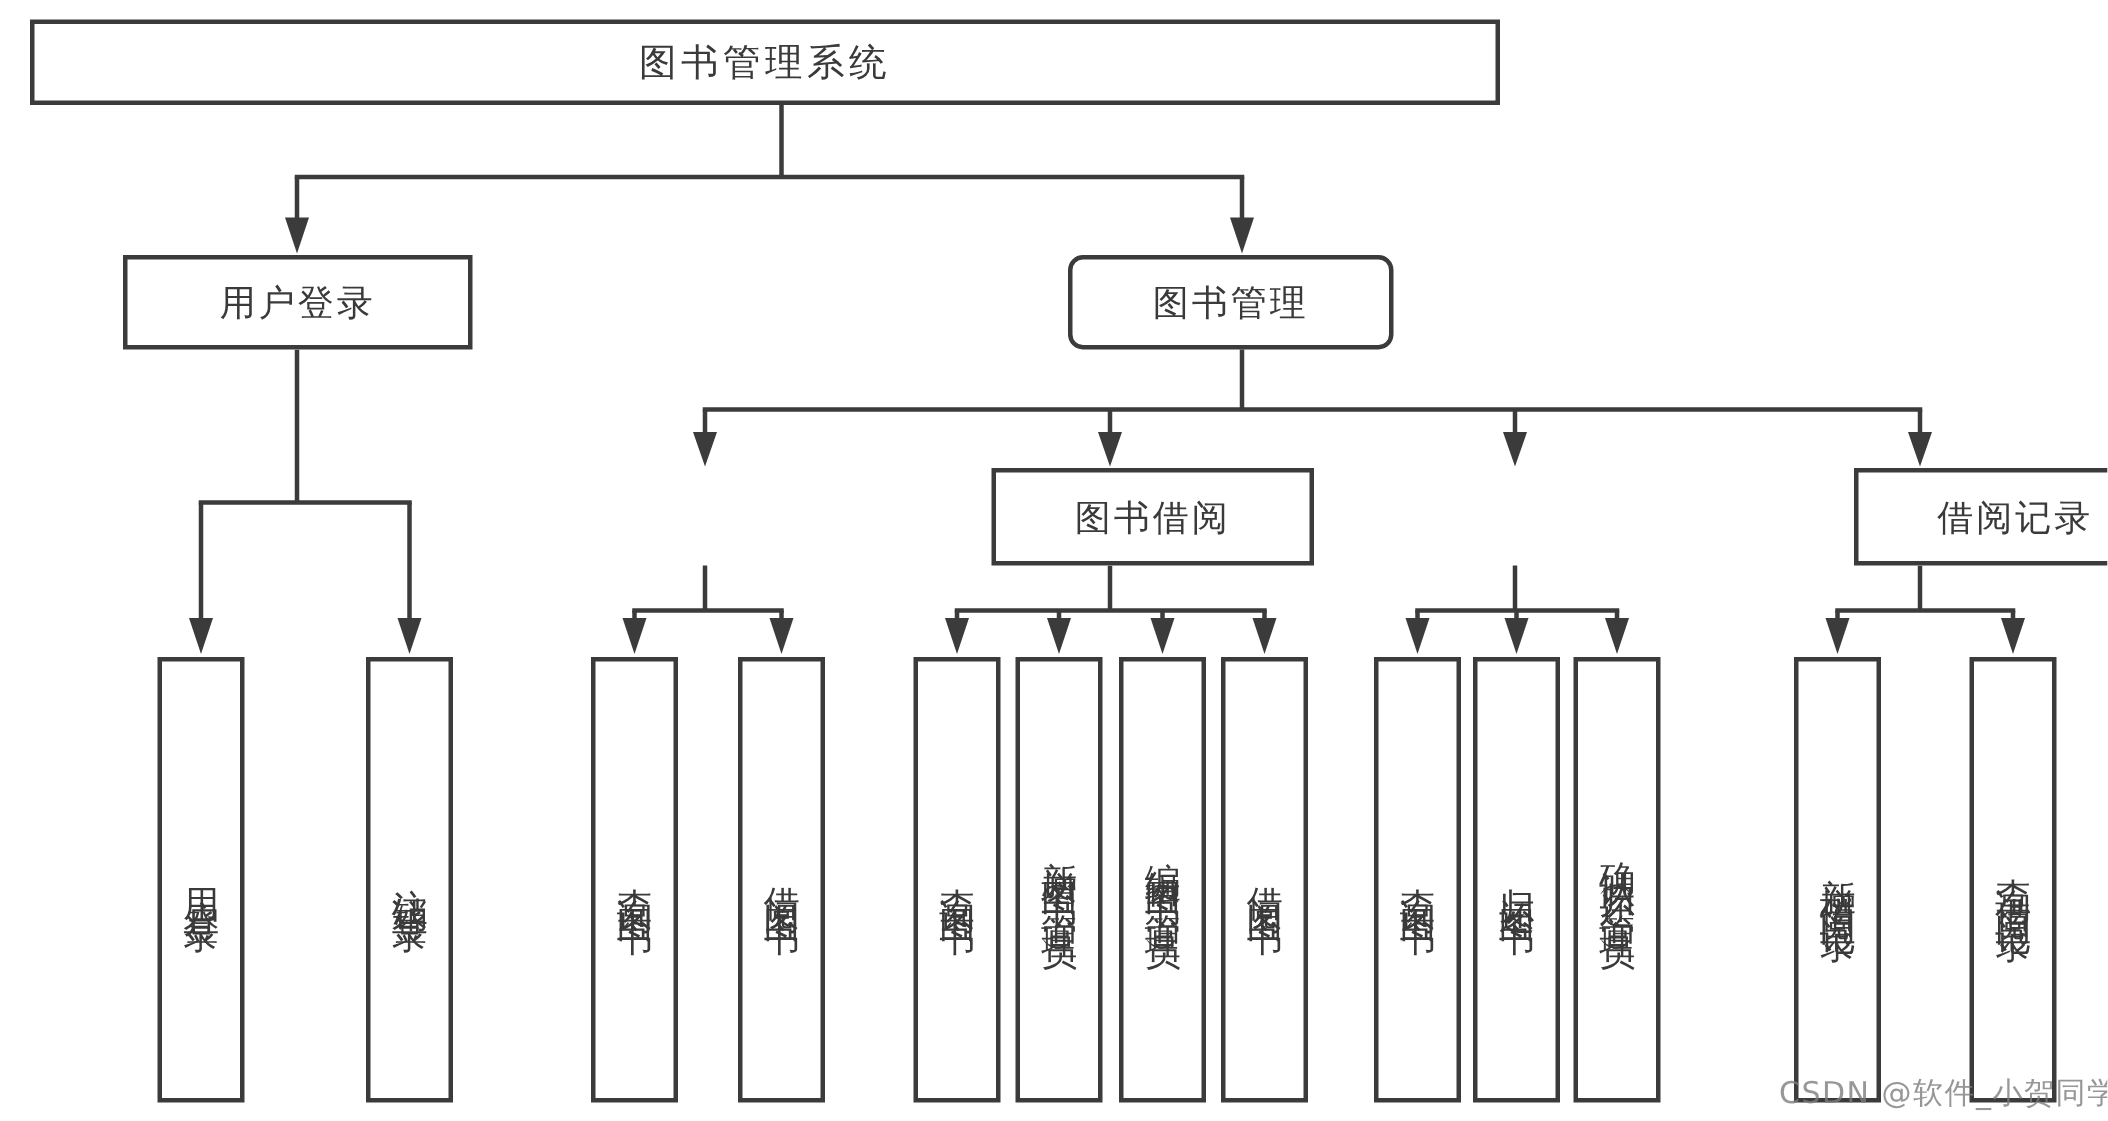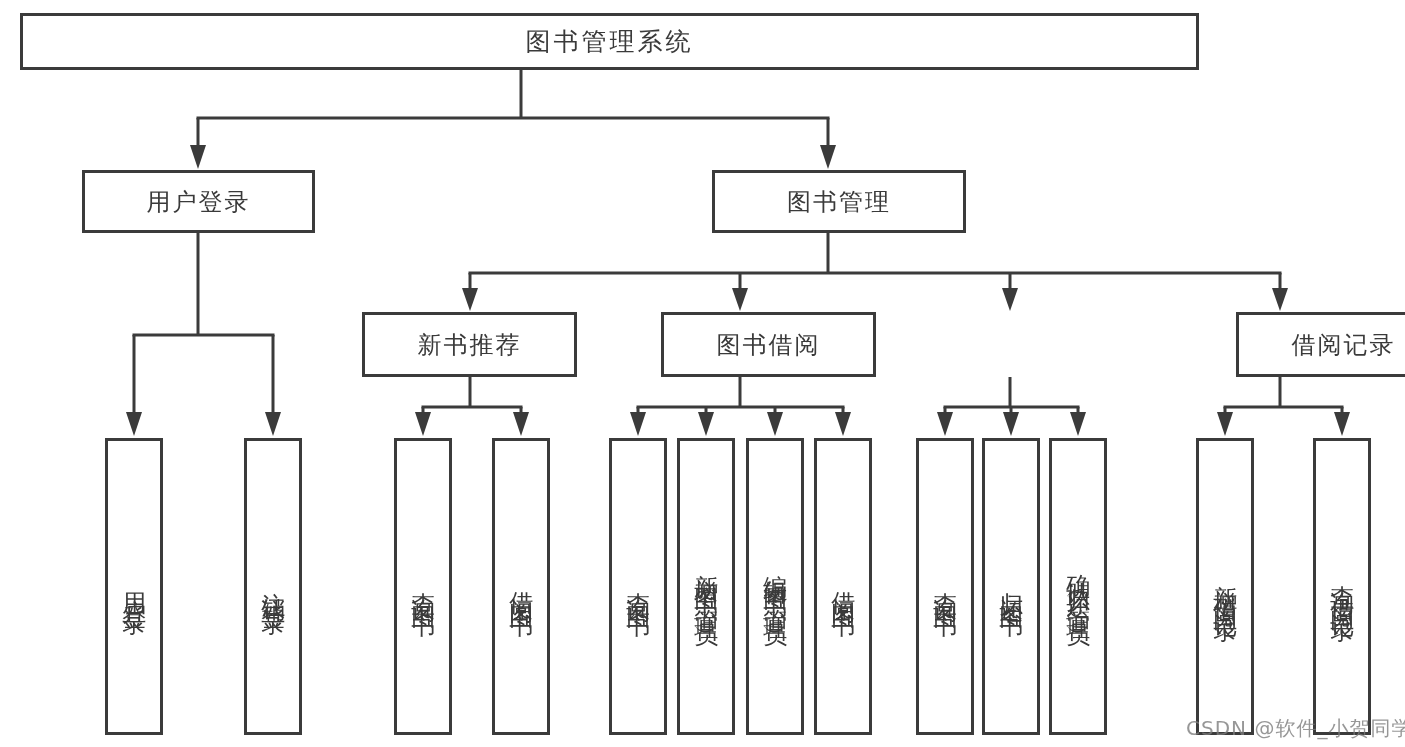--- a/index.html
+++ b/index.html
@@ -14,23 +14,23 @@
   .node{
     position:absolute;
     box-sizing:border-box;
     border:3px solid #3b3b3b;
     background:#ffffff;
     color:#3a3a3a;
     display:flex;align-items:center;justify-content:center;
     text-align:center;
   }
   .h-node{font-size:24px;letter-spacing:2px;white-space:nowrap;}
-  .root-node{left:20px;top:13px;width:1179px;height:57px;font-size:25px;letter-spacing:3px;}
+  .root-node{left:20px;top:13px;width:980px;height:57px;font-size:25px;letter-spacing:3px;}
   .l2a{left:82px;top:170px;width:233px;height:63px;}
-  .l2b{left:712px;top:170px;width:254px;height:63px;}
+  .l2b{left:712px;top:170px;width:217px;height:63px;border-radius:10px;}
   .l3{top:312px;width:215px;height:65px;}
   .l3a{left:362px;} .l3b{left:661px;} .l3c{left:902px;} .l3d{left:1236px;}
   .leaf{top:438px;width:58px;height:297px;}
   .leaf .vtext{
     writing-mode:vertical-rl;
     text-orientation:mixed;
     font-size:24px;
     letter-spacing:7px;
     line-height:1.1;
     color:#3a3a3a;
@@ -116,21 +116,20 @@
       <polygon points="1217,412 1233,412 1225,436"></polygon>
       <polygon points="1334,412 1350,412 1342,436"></polygon>
     </g>
   </svg>
 
   <div class="node h-node root-node">图书管理系统</div>
 
   <div class="node h-node l2a">用户登录</div>
   <div class="node h-node l2b">图书管理</div>
 
-  <div class="node h-node l3 l3a">新书推荐</div>
   <div class="node h-node l3 l3b">图书借阅</div>
   <div class="node h-node l3 l3d">借阅记录</div>
 
   <div class="node leaf lf1">
     <span class="vtext">用户登录</span>
   </div>
   <div class="node leaf lf2">
     <span class="vtext">注销登录</span>
   </div>
 

